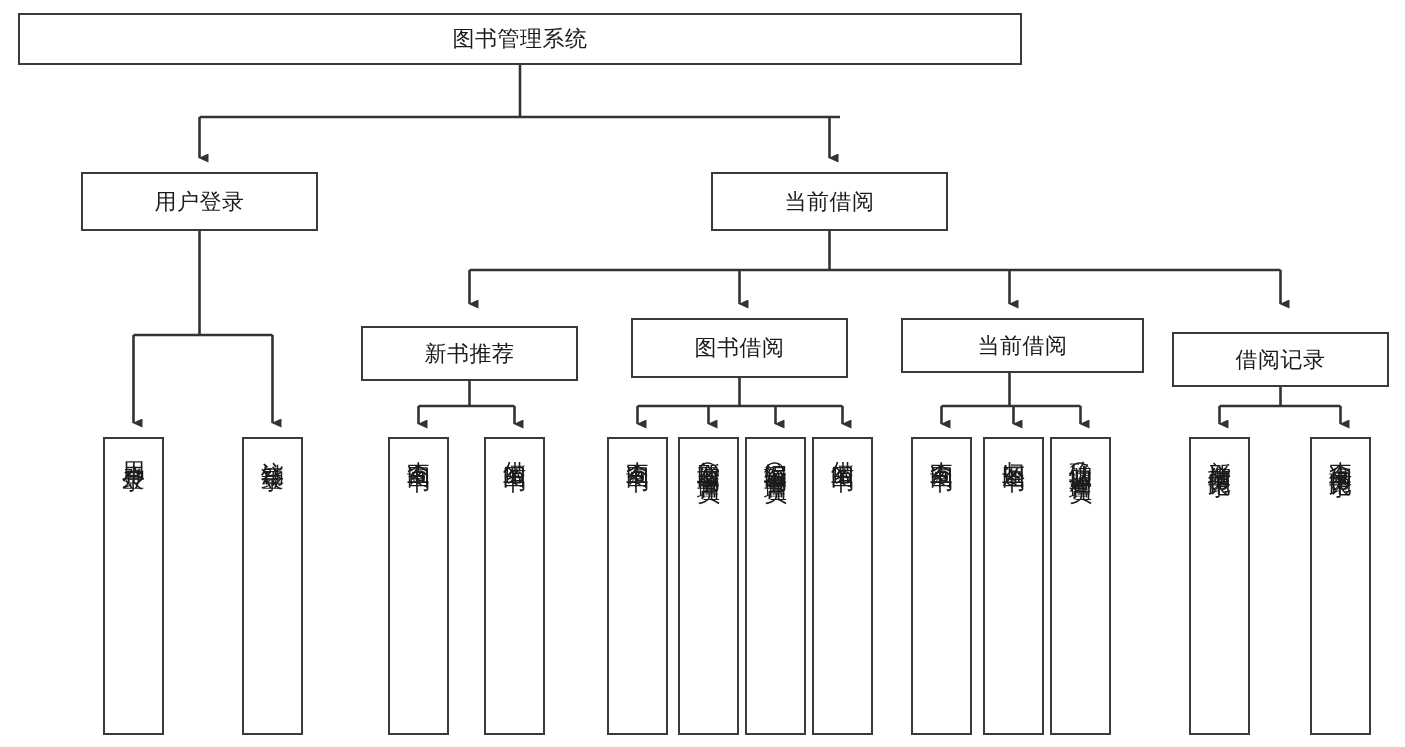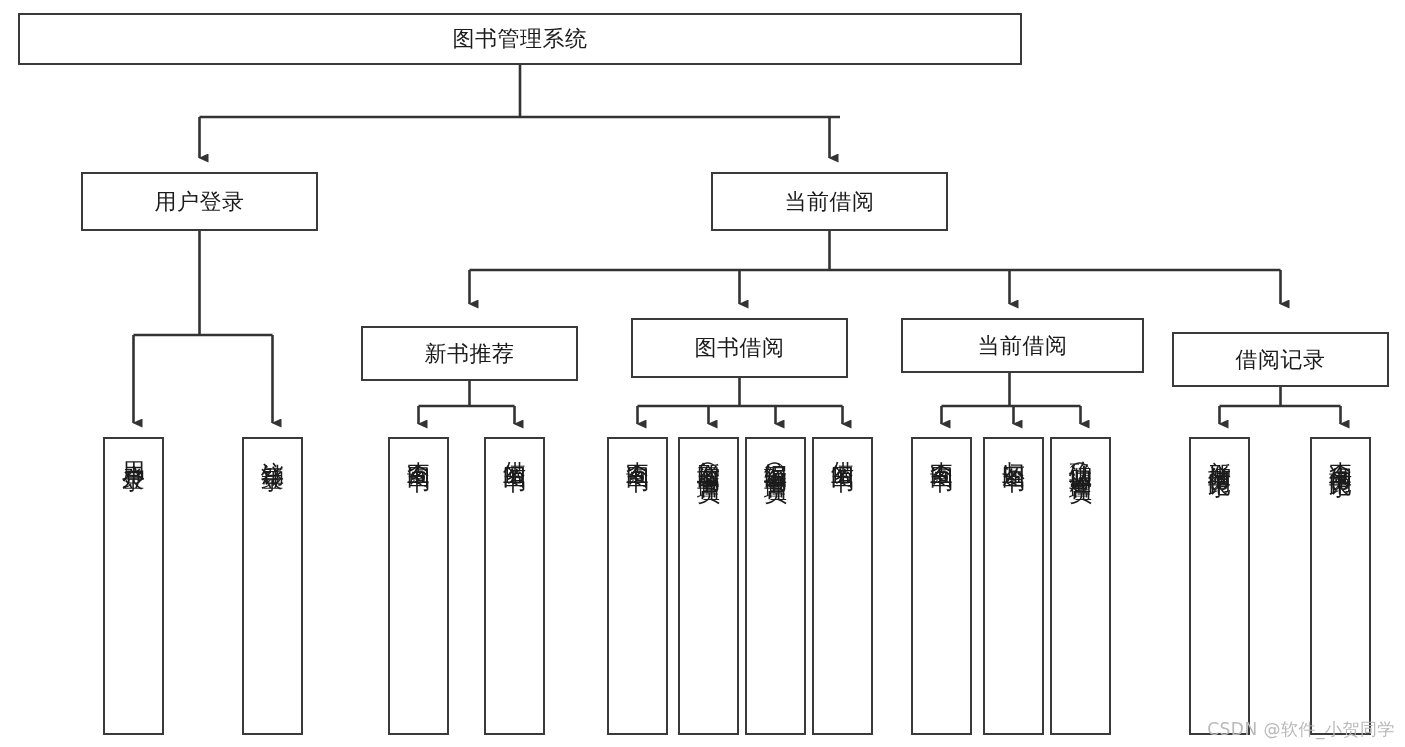--- a/index.html
+++ b/index.html
@@ -186,14 +186,13 @@
         <span class="node-label">确认归还（管理员）</span>
       </div>
       <div class="node-box vertical" style="left: 1189px; top: 437px; width: 61px; height: 298px;">
         <span class="node-label">新增借阅记录</span>
       </div>
       <div class="node-box vertical" style="left: 1310px; top: 437px; width: 61px; height: 298px;">
         <span class="node-label">查询借阅记录</span>
       </div>
     </div>
 
-  <div id="watermark">CSDN @软件_小贺同学</div>
 </div>
 
 </body></html>

